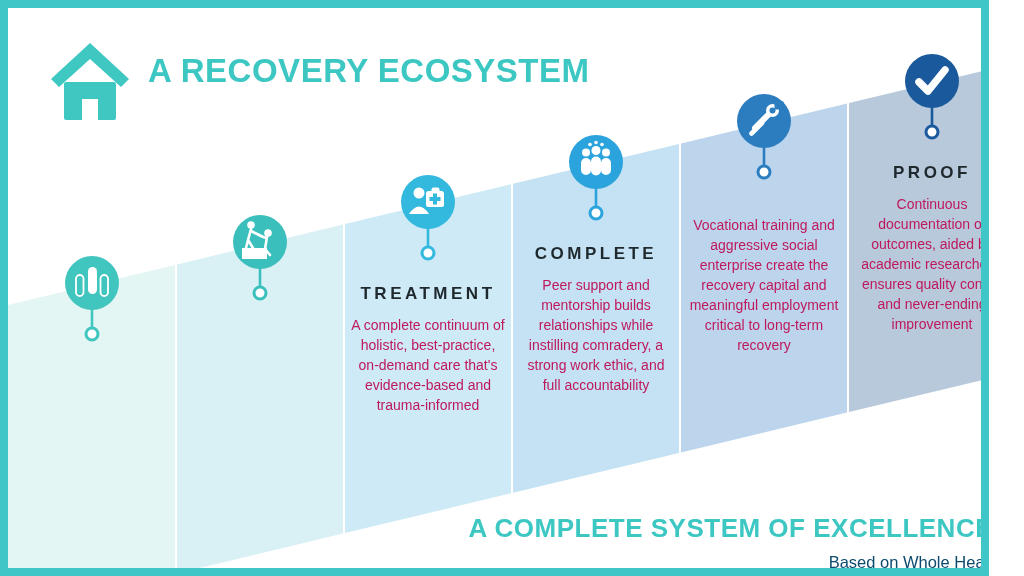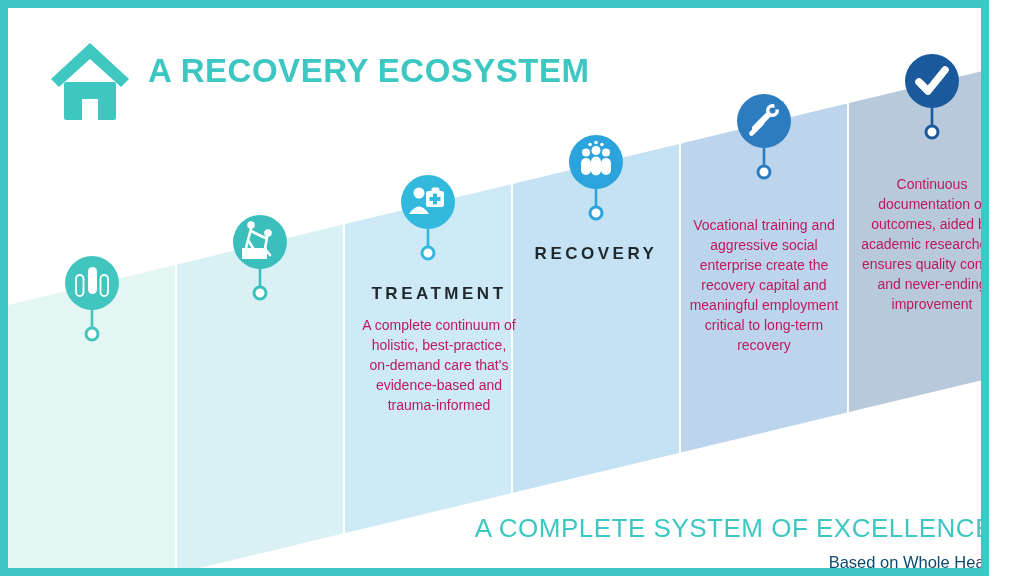--- a/index.html
+++ b/index.html
@@ -26,21 +26,21 @@
   #header-title{
     margin:0;font-size:33px;font-weight:800;letter-spacing:0.5px;
     color:#3cc7c3;white-space:nowrap;
   }
   #header-subtitle{
     margin:8px 0 0 2px;font-size:17.5px;color:#4ccbc6;white-space:nowrap;
   }
   #house{position:absolute;left:38px;top:30px;z-index:5;}
   #footer{position:absolute;right:14px;top:496px;z-index:7;text-align:right;}
   #footer-title{
-    margin:9px;font-size:26px;font-weight:400;letter-spacing:0.5px;
+    margin:9px;font-size:26px;font-weight:700;letter-spacing:0.5px;
     color:#3cc7c3;white-space:nowrap;
   }
   #footer-subtitle{margin:3px 0 0 0;font-size:16.5px;color:#0c4a6e;}
 </style>
 </head>
 <body>
 
 <div id="canvas">
   <div id="inner">
 
@@ -86,41 +86,42 @@
       <circle cx="30" cy="30" r="27" fill="#33b8de"></circle>
       <circle cx="21" cy="21" r="5.5" fill="#fff"></circle>
       <path d="M11,42 Q21,27 31,42 Z" fill="#fff"></path>
       <rect x="33.5" y="15.5" width="8" height="5" rx="2" fill="#fff"></rect>
       <rect x="28" y="19" width="18" height="16" rx="2.5" fill="#fff"></rect>
       <rect x="35" y="21.5" width="4" height="11" fill="#33b8de"></rect>
       <rect x="31.5" y="25" width="11" height="4" fill="#33b8de"></rect>
       <rect x="28.7" y="55" width="2.6" height="20" fill="#33b8de"></rect>
       <circle cx="30" cy="81" r="6" fill="#fff" stroke-width="3" stroke="#33b8de"></circle>
     </svg>
-    <div class="stage-col" style="left:353px;top:276px">
+    <div class="stage-col" style="left:342px;top:276px">
       <h2 class="stage-title">TREATMENT</h2>
       <p class="stage-desc">A complete continuum of holistic, best-practice, on-demand care that's evidence-based and trauma-informed</p>
     </div>
 
     <svg class="icon-pin" style="left:558px;top:124px" width="60" height="92" viewBox="0 0 60 92">
       <circle cx="30" cy="30" r="27" fill="#2ba3dd"></circle>
       <circle cx="24" cy="12.5" r="1.8" fill="#fff"></circle>
       <circle cx="30" cy="10.5" r="1.8" fill="#fff"></circle>
       <circle cx="36" cy="12.5" r="1.8" fill="#fff"></circle>
       <circle cx="20" cy="20.5" r="4" fill="#fff"></circle>
       <circle cx="40" cy="20.5" r="4" fill="#fff"></circle>
       <circle cx="30" cy="18.5" r="4.5" fill="#fff"></circle>
       <rect x="15" y="26" width="10" height="17" rx="5" fill="#fff"></rect>
       <rect x="35" y="26" width="10" height="17" rx="5" fill="#fff"></rect>
       <rect x="25" y="24.5" width="10" height="19" rx="5" fill="#fff"></rect>
       <rect x="28.7" y="55" width="2.6" height="20" fill="#2ba3dd"></rect>
       <circle cx="30" cy="81" r="6" fill="#fff" stroke-width="3" stroke="#2ba3dd"></circle>
     </svg>
     <div class="stage-col" style="left:510px;top:236px">
-      <h2 class="stage-title">RECOVERY</h2>
+      <h2 class="stage-title">COMPLETE</h2>
+      <p class="stage-desc">Peer support and mentorship builds relationships while instilling comradery, a strong work ethic, and full accountability</p>
     </div>
 
     <svg class="icon-pin" style="left:726px;top:83px" width="60" height="92" viewBox="0 0 60 92">
       <circle cx="30" cy="30" r="27" fill="#2b7dc0"></circle>
       <line x1="21" y1="37" x2="35" y2="23" stroke="#fff" stroke-width="6" stroke-linecap="round"></line>
       <circle cx="38.5" cy="19.5" r="6.5" fill="#fff"></circle>
       <circle cx="38.5" cy="19.5" r="3" fill="#2b7dc0"></circle>
       <rect x="40.5" y="10.5" width="9" height="8" fill="#2b7dc0"></rect>
       <line x1="17.5" y1="42.5" x2="28" y2="32" stroke="#fff" stroke-width="4.6" stroke-linecap="round"></line>
       <line x1="28" y1="32" x2="34" y2="26" stroke="#fff" stroke-width="2.4" stroke-linecap="round"></line>
@@ -131,20 +132,21 @@
       <p class="stage-desc">Vocational training and aggressive social enterprise create the recovery capital and meaningful employment critical to long-term recovery</p>
     </div>
 
     <svg class="icon-pin" style="left:894px;top:43px" width="60" height="92" viewBox="0 0 60 92">
       <circle cx="30" cy="30" r="27" fill="#1a5a9c"></circle>
       <path d="M17,31 L26,40 L43,19" fill="none" stroke="#fff" stroke-width="7.5" stroke-linecap="round" stroke-linejoin="round"></path>
       <rect x="28.7" y="55" width="2.6" height="20" fill="#1a5a9c"></rect>
       <circle cx="30" cy="81" r="6" fill="#fff" stroke-width="3" stroke="#1a5a9c"></circle>
     </svg>
     <div class="stage-col" style="left:846px;top:155px">
+      <h2 class="stage-title">PROOF</h2>
       <p class="stage-desc">Continuous documentation of outcomes, aided by academic researchers, ensures quality control and never-ending improvement</p>
     </div>
 
     <div id="footer">
       <p id="footer-title">A COMPLETE SYSTEM OF EXCELLENCE</p>
       <p id="footer-subtitle">Based on Whole Health</p>
     </div>
 
   </div>
   <div id="frame"></div>

